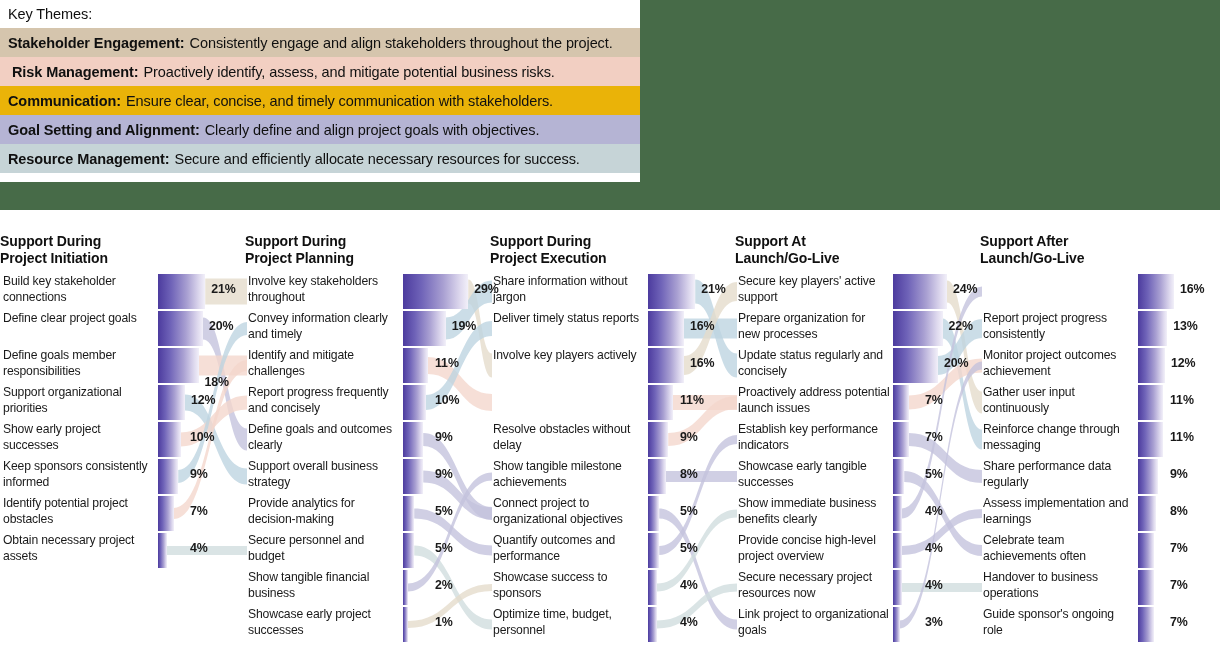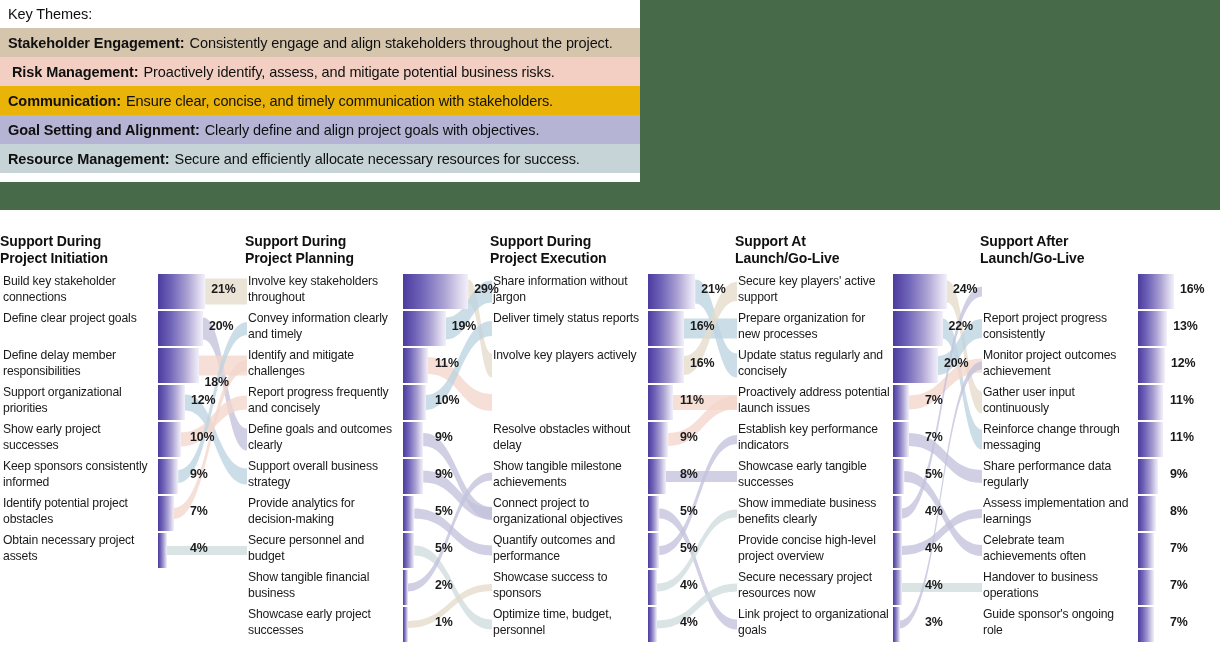--- a/index.html
+++ b/index.html
@@ -162,21 +162,21 @@
             <div class="pct" style="left: 211.25px;">21%</div>
           </div>
           <div class="row">
             <div class="row-label">Define clear project goals</div>
             <div class="bar-wrap">
               <div class="bar" style="width: 45px;"></div>
             </div>
             <div class="pct" style="left: 209px;">20%</div>
           </div>
           <div class="row">
-            <div class="row-label">Define delay member responsibilities</div>
+            <div class="row-label">Define goals member responsibilities</div>
             <div class="bar-wrap">
               <div class="bar" style="width: 40.5px;"></div>
             </div>
             <div class="pct" style="left: 204.5px; margin-top: 19px;">18%</div>
           </div>
           <div class="row">
             <div class="row-label">Support organizational priorities</div>
             <div class="bar-wrap">
               <div class="bar" style="width: 27px;"></div>
             </div>

